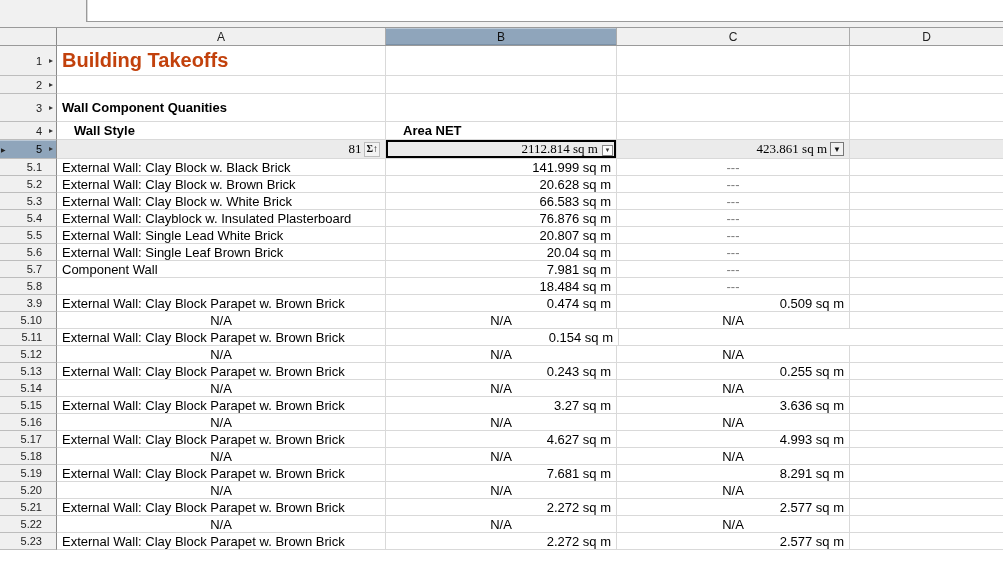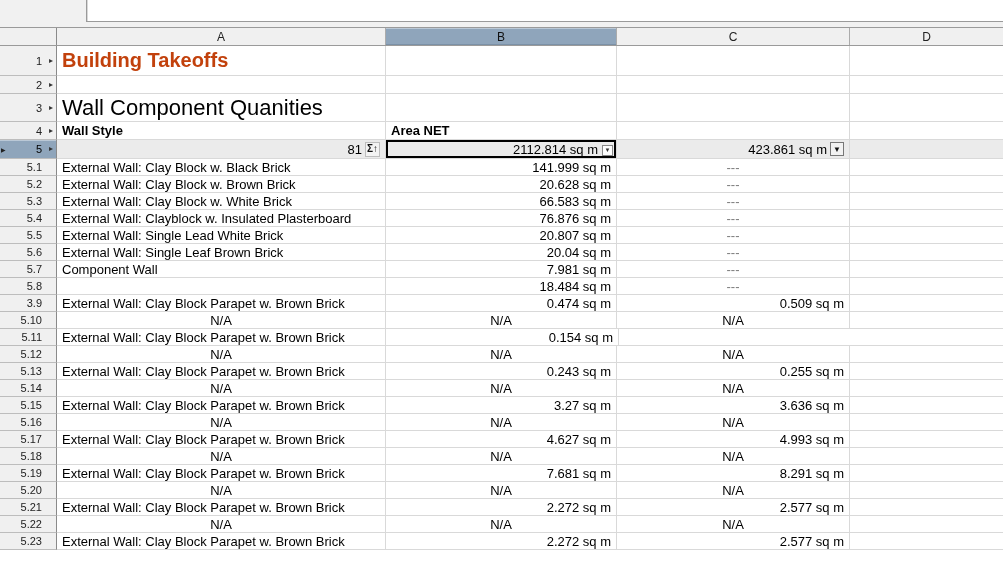--- a/index.html
+++ b/index.html
@@ -51,23 +51,23 @@
     overflow:hidden;white-space:nowrap;position:relative;background:#fff;
   }
   .cA{width:329px;flex:0 0 329px}.cB{width:231px;flex:0 0 231px}
   .cC{width:233px;flex:0 0 233px}.cD{flex:1;border-right:none}
   .al-right{justify-content:flex-end}.al-center{justify-content:center}.al-left{justify-content:flex-start}
   .dashes{color:#7c7c7c;}
   
   .kind-title{height:30px}.kind-blank{height:18px}.kind-heading{height:28px}
   .kind-colhead{height:18px}.kind-pivot{height:19px}.kind-data{height:17px}
   .kind-title .val{font-weight:bold;font-size:20px;color:#c2410c;}
-  .kind-heading .val{font-weight:normal;font-size:22px;color:#000;}
-  .kind-colhead .val{font-weight:bold;font-size:13px;}
-  .kind-pivot .cell{background:#ebebeb;}
+  .kind-heading .val{font-weight:bold;font-size:13px;color:#000;}
+  .kind-colhead .val{font-weight:bold;font-size:13px;margin-left:12px;}
+  .kind-pivot .cell{background:#ebebeb;font-family:Liberation Serif, serif;}
   
   .cell.selcell{box-shadow:inset 0 0 0 2px #000;z-index:2;}
   .sel-drop{
     position:absolute;right:3px;bottom:2px;width:11px;height:11px;box-sizing:border-box;
     background:#fdfdfd;border:1px solid #888;font-size:6px;line-height:9px;text-align:center;color:#333;
   }
   .drop-btn{
     width:14px;height:14px;box-sizing:border-box;margin-left:3px;flex:0 0 14px;
     background:#f2f2f2;border:1px solid #777;font-size:8px;color:#111;
     display:flex;align-items:center;justify-content:center;

